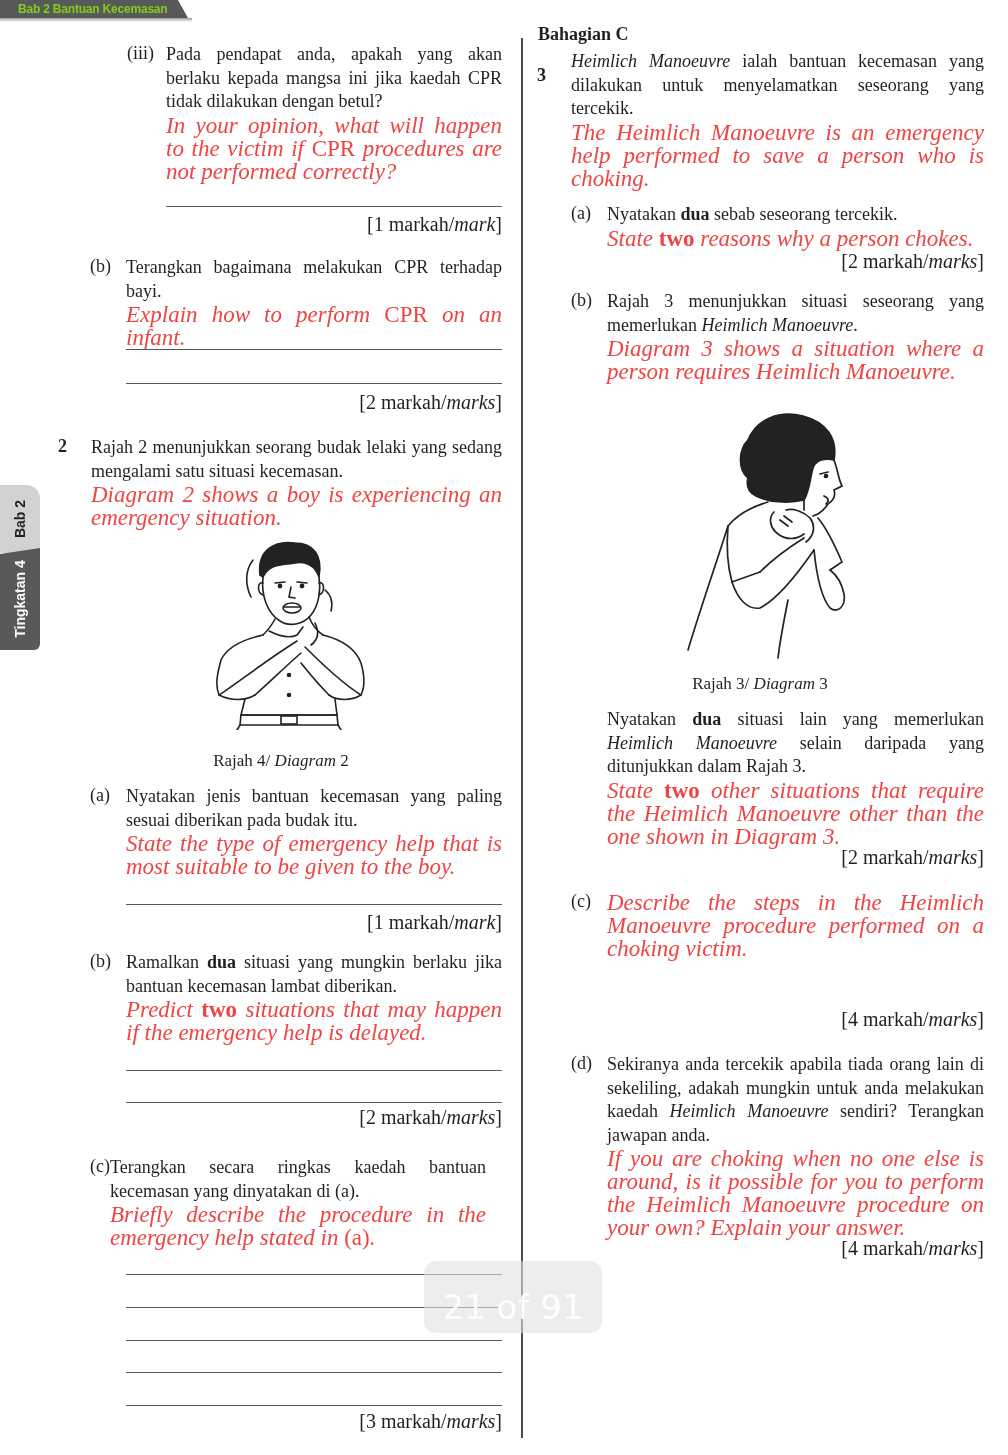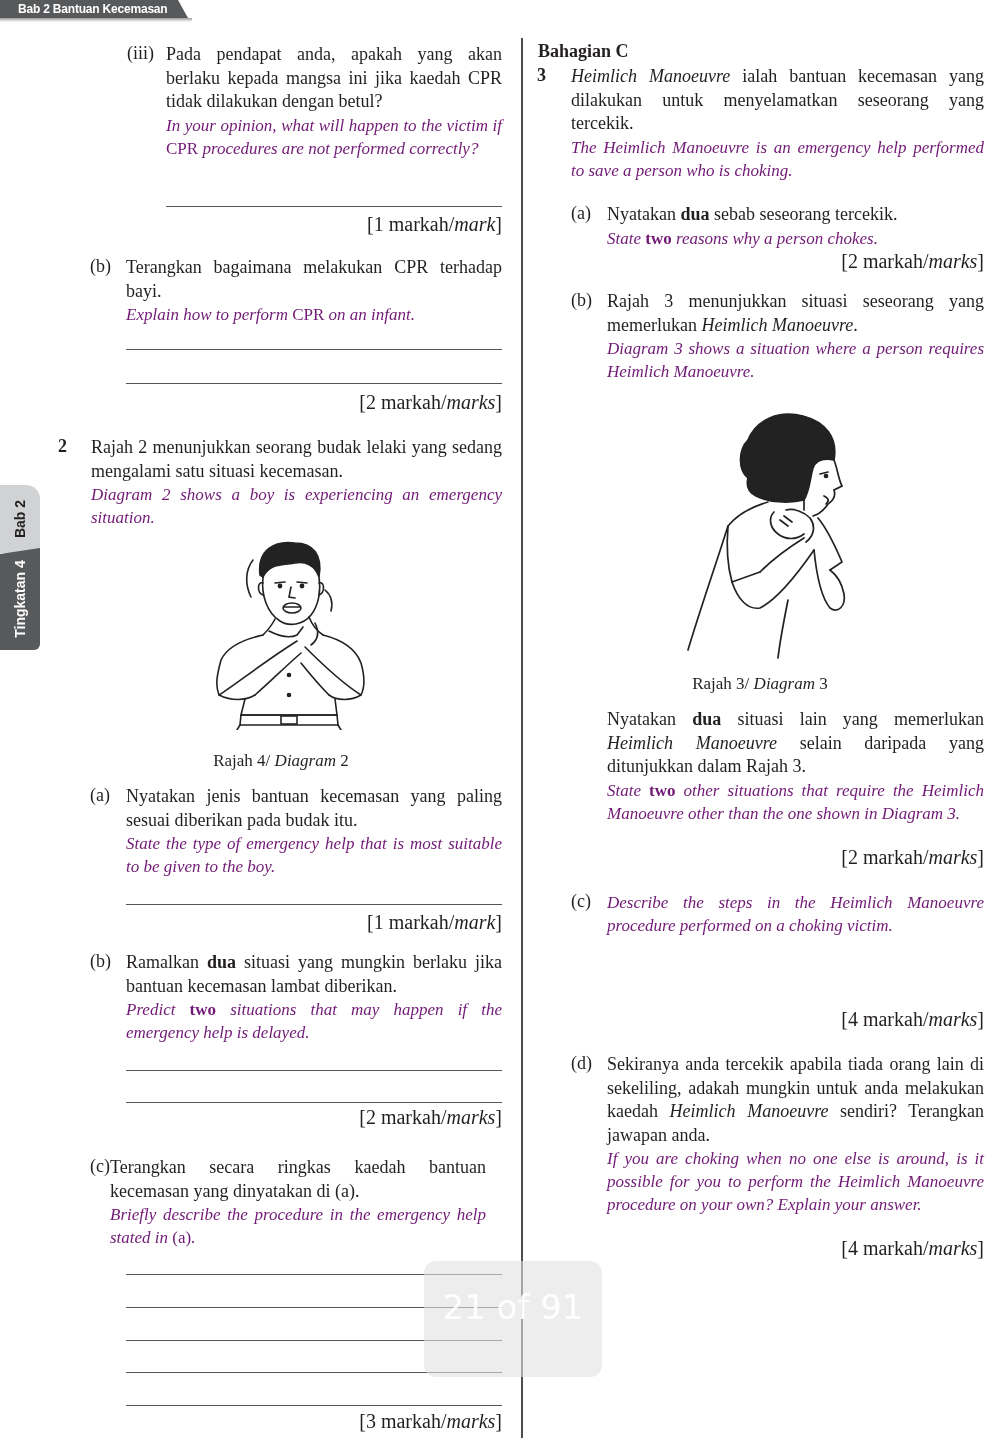--- a/index.html
+++ b/index.html
@@ -1,53 +1,53 @@
 <!DOCTYPE html>
 <html><head>
   <meta charset="utf-8">
   <style>
     * { box-sizing: border-box; margin: 0; padding: 0; }
     html, body { width: 1008px; height: 1455px; background: #ffffff; overflow: hidden; }
     body { position: relative; font-family: "Liberation Serif", "DejaVu Serif", serif; color: #231f20; font-size: 18px; }
 
     .chapter-banner {
       position: absolute; left: 0; top: 0; width: 188px; height: 34px;
-      background: #58595b; color: #ffffff;
+      background: #58595b; color: #84cc16;
       font-family: "Liberation Sans", "DejaVu Sans", sans-serif; font-weight: bold; font-size: 12px;
       line-height: 18px; padding-left: 18px; letter-spacing: -0.2px;
       clip-path: polygon(0 0, 178px 0, 188px 18px, 0 18px);
       box-shadow: 0 3px 4px rgba(0,0,0,0.4);
     }
     .banner-shadow { position:absolute; left:0; top:18px; width:192px; height:4px; background: linear-gradient(#9a9a9a, rgba(255,255,255,0)); }
 
     .side-tab { position: absolute; left: 0; width: 40px; font-family: "Liberation Sans", "DejaVu Sans", sans-serif; font-weight: bold; font-size: 14px; }
     .tab-bab { top: 485px; height: 68px; background: #d1d2d4; color: #231f20; border-radius: 0 14px 0 0; width: 40px; }
     .tab-tingkatan { top: 548px; height: 102px; background: #58595b; color: #ffffff; border-radius: 0 0 6px 0; width: 40px; clip-path: polygon(0 6px, 40px 0, 40px 102px, 0 102px); }
     .tab-inner { position:absolute; left:50%; top:50%; transform: translate(-50%,-50%) rotate(-90deg); white-space:nowrap; }
 
     .divider { position: absolute; left: 521px; top: 38px; width: 2px; height: 1400px; background: #4d4d4d; }
 
     .block { position: absolute; }
     .p-line { line-height: 23.5px; text-align: justify; }
     .ms { font-size: 18px; }
-    .en { font-style: italic; font-size: 17px; color: #701a75; line-height: 23px; }
+    .en { font-style: italic; font-size: 23px; color: #ef4444; line-height: 23px; }
     .en .up { font-style: normal; }
     .bold { font-weight: bold; }
     .marks { text-align: right; font-size: 20px; }
     .marks i { font-style: italic; }
     .ans-line { position: absolute; height: 1px; background: #555; }
 
     .label { position: absolute; font-size: 18px; }
     .caption { position: absolute; font-size: 17px; text-align: center; }
     .caption i { font-style: italic; }
 
     .figure { position: absolute; }
 
     .page-badge {
-      position: absolute; left: 424px; top: 1261px; width: 178px; height: 116px;
+      position: absolute; left: 424px; top: 1261px; width: 178px; height: 72px;
       background: rgba(225,225,225,0.6); border-radius: 12px;
       color: rgba(255,255,255,0.95); font-family: "DejaVu Sans", "Liberation Sans", sans-serif;
       font-size: 34px; text-align: center; line-height: 92px;
     }
   </style>
 </head>
 <body>
 
 <div class="chapter-banner">Bab 2 Bantuan Kecemasan</div>
 <div class="banner-shadow"></div>
@@ -152,24 +152,24 @@
   <div class="p-line ms">Terangkan secara ringkas kaedah bantuan kecemasan yang dinyatakan di (a).</div>
   <div class="p-line en"><span>Briefly describe the procedure in the emergency help stated in </span><span class="up">(a)</span><span>.</span></div>
 </div>
 <div class="ans-line" style="left:126px; top:1274px; width:376px;"></div>
 <div class="ans-line" style="left:126px; top:1307px; width:376px;"></div>
 <div class="ans-line" style="left:126px; top:1340px; width:376px;"></div>
 <div class="ans-line" style="left:126px; top:1372px; width:376px;"></div>
 <div class="ans-line" style="left:126px; top:1405px; width:376px;"></div>
 <div class="block marks" style="left:126px; top:1410px; width:376px;"><span>[3 markah/</span><i>marks</i><span>]</span></div>
 
-<div class="label bold" style="left:538px; top:41px;font-family:Liberation Serif, serif;">Bahagian C</div>
+<div class="label bold" style="left:538px; top:24px;font-family:Liberation Serif, serif;">Bahagian C</div>
 
 <div class="label bold" style="left:537px; top:65px;">3</div>
-<div class="block" style="left:571px; top:65px; width:413px;">
+<div class="block" style="left:571px; top:50px; width:413px;">
   <div class="p-line ms"><i>Heimlich Manoeuvre</i><span> ialah bantuan kecemasan yang dilakukan untuk menyelamatkan seseorang yang tercekik.</span></div>
   <div class="p-line en">The Heimlich Manoeuvre is an emergency help performed to save a person who is choking.</div>
 </div>
 
 <div class="label" style="left:571px; top:203px;">(a)</div>
 <div class="block" style="left:607px; top:203px; width:377px;">
   <div class="p-line ms"><span>Nyatakan </span><b>dua</b><span> sebab seseorang tercekik.</span></div>
   <div class="p-line en"><span>State </span><b class="up">two</b><span> reasons why a person chokes.</span></div>
 </div>
 <div class="block marks" style="left:607px; top:250px; width:377px;"><span>[2 markah/</span><i>marks</i><span>]</span></div>

